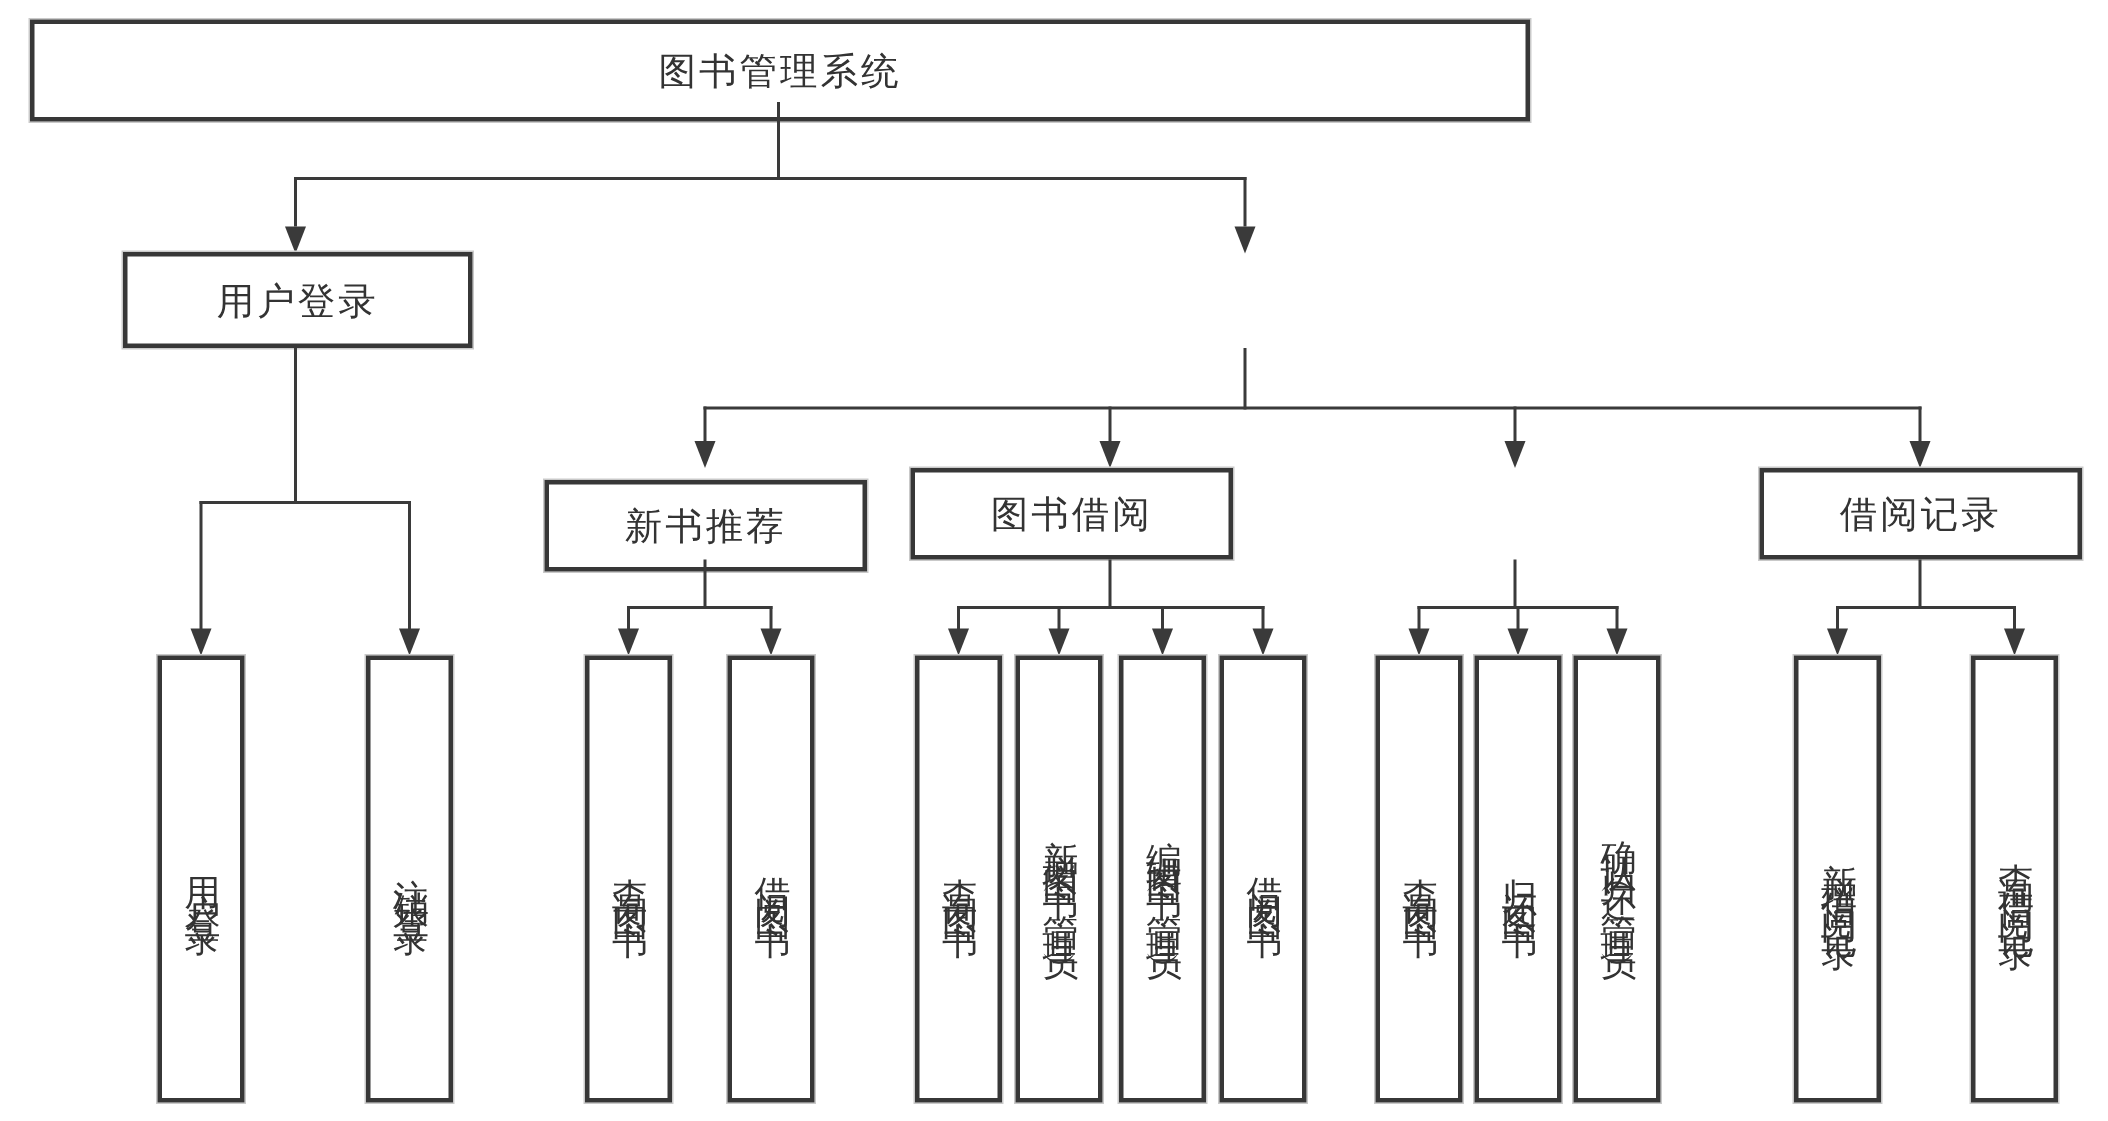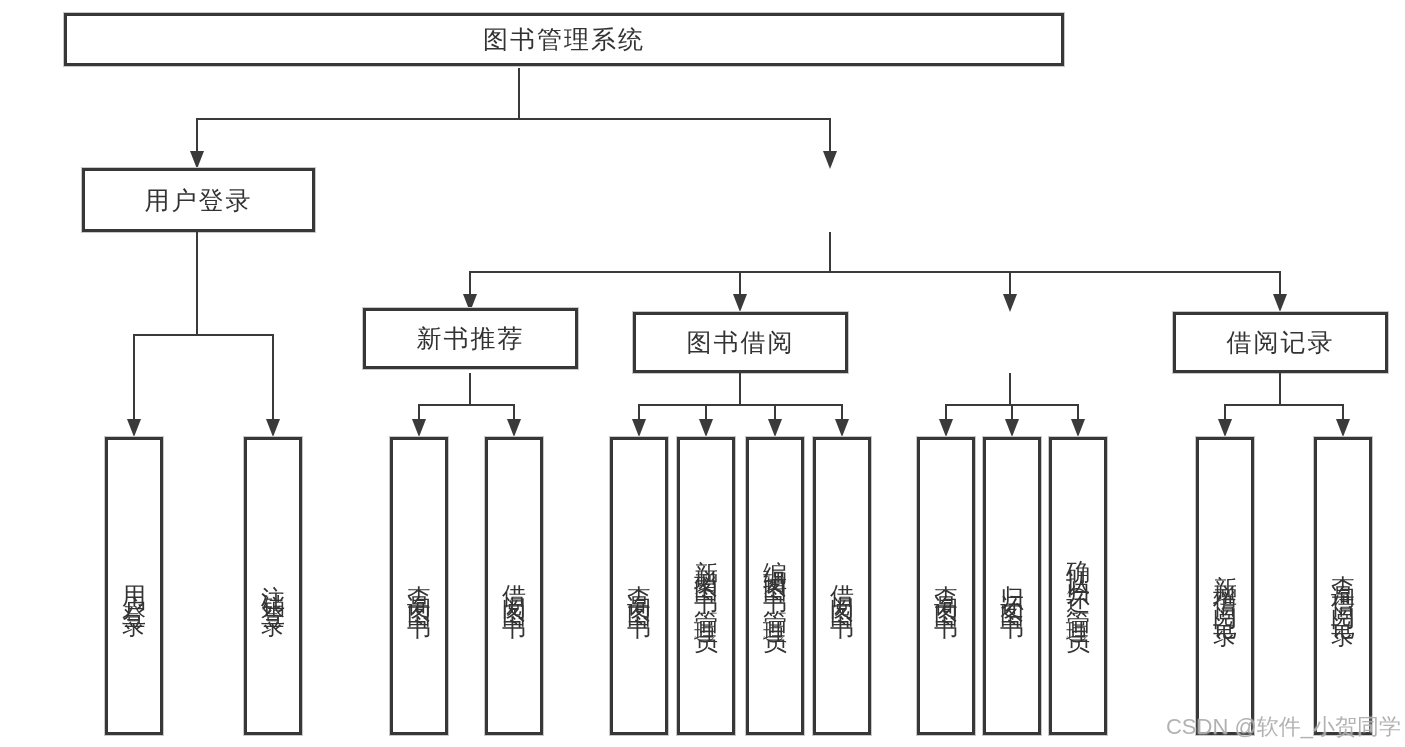--- a/index.html
+++ b/index.html
@@ -72,21 +72,21 @@
     color: rgba(165,165,165,0.85);
     text-shadow: 0 0 2px #ffffff;
     white-space: nowrap;
   }
 </style>
 </head>
 <body>
 
 <div class="canvas">
 
-  <div class="hbox" style="left:20px; top:13px; width:1000px; height:53px;margin-left:44px;">
+  <div class="hbox" style="left:20px; top:13px; width:1000px; height:68px;">
     <span>图书管理系统</span>
   </div>
 
   <div class="vline" style="left:518px; top:68px; height:51px;"></div>
   <div class="hline" style="left:196px; top:118px; width:635px;"></div>
   <div class="vline" style="left:196px; top:118px; height:33px;"></div>
   <div class="vline" style="left:829px; top:118px; height:33px;"></div>
   <div class="arrow" style="left:190px; top:151px;"></div>
   <div class="arrow" style="left:823px; top:151px;"></div>
 
@@ -105,24 +105,24 @@
   <div class="hline" style="left:469px; top:271px; width:812px;"></div>
   <div class="vline" style="left:469px; top:271px; height:24px;"></div>
   <div class="vline" style="left:739px; top:271px; height:24px;"></div>
   <div class="vline" style="left:1009px; top:271px; height:24px;"></div>
   <div class="vline" style="left:1279px; top:271px; height:24px;"></div>
   <div class="arrow" style="left:463px; top:294px;"></div>
   <div class="arrow" style="left:733px; top:294px;"></div>
   <div class="arrow" style="left:1003px; top:294px;"></div>
   <div class="arrow" style="left:1273px; top:294px;"></div>
 
-  <div class="hbox" style="left:363px; top:308px; width:215px; height:61px;">
+  <div class="hbox" style="left:363px; top:320px; width:215px; height:61px;">
     <span>新书推荐</span>
   </div>
-  <div class="hbox" style="left:633px; top:312px; width:215px; height:61px;">
+  <div class="hbox" style="left:607px; top:312px; width:215px; height:61px;">
     <span>图书借阅</span>
   </div>
   <div class="hbox" style="left:1173px; top:312px; width:215px; height:61px;">
     <span>借阅记录</span>
   </div>
 
   <div class="vline" style="left:469px; top:373px; height:33px;"></div>
   <div class="vline" style="left:739px; top:373px; height:33px;"></div>
   <div class="vline" style="left:1009px; top:373px; height:33px;"></div>
   <div class="vline" style="left:1279px; top:373px; height:33px;"></div>
@@ -193,15 +193,14 @@
     <span class="vtext">确认归还（管理员）</span>
   </div>
 
   <div class="vbox" style="left:1196px;">
     <span class="vtext">新增借阅记录</span>
   </div>
   <div class="vbox" style="left:1314px;">
     <span class="vtext">查询借阅记录</span>
   </div>
 
-  <div class="watermark">CSDN @软件_小贺同学</div>
 
 </div>
 
 </body></html>

